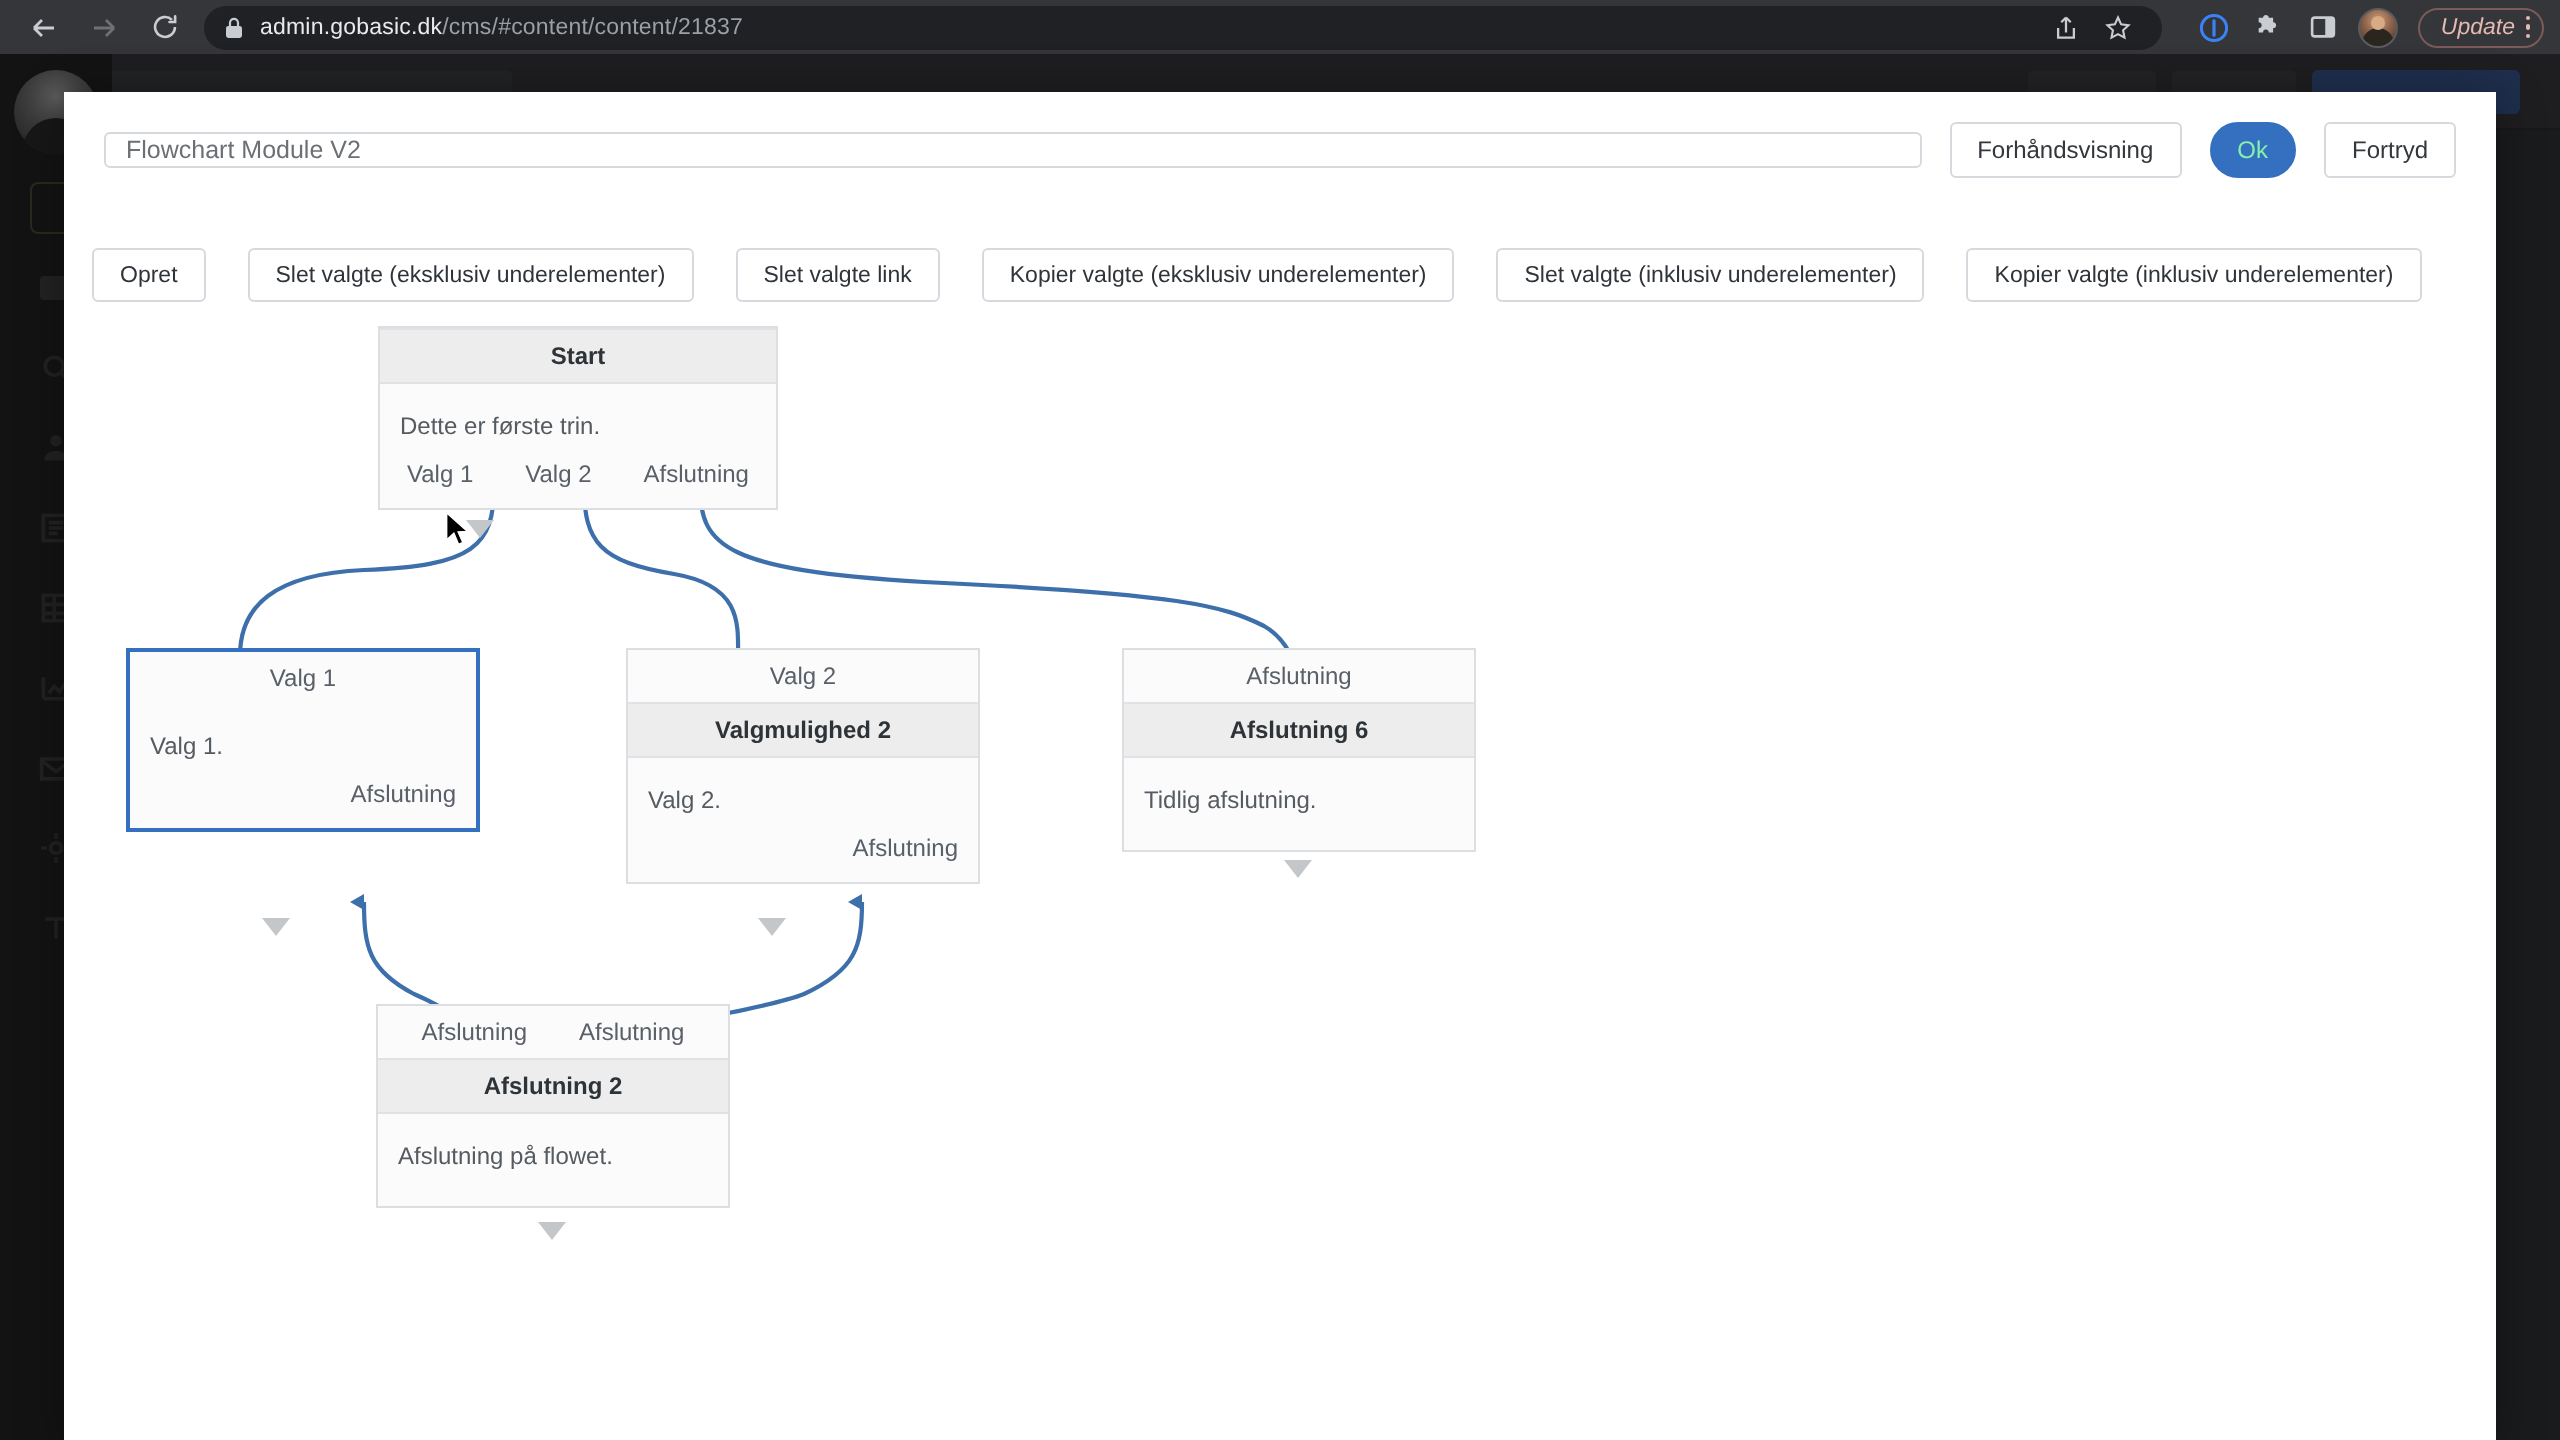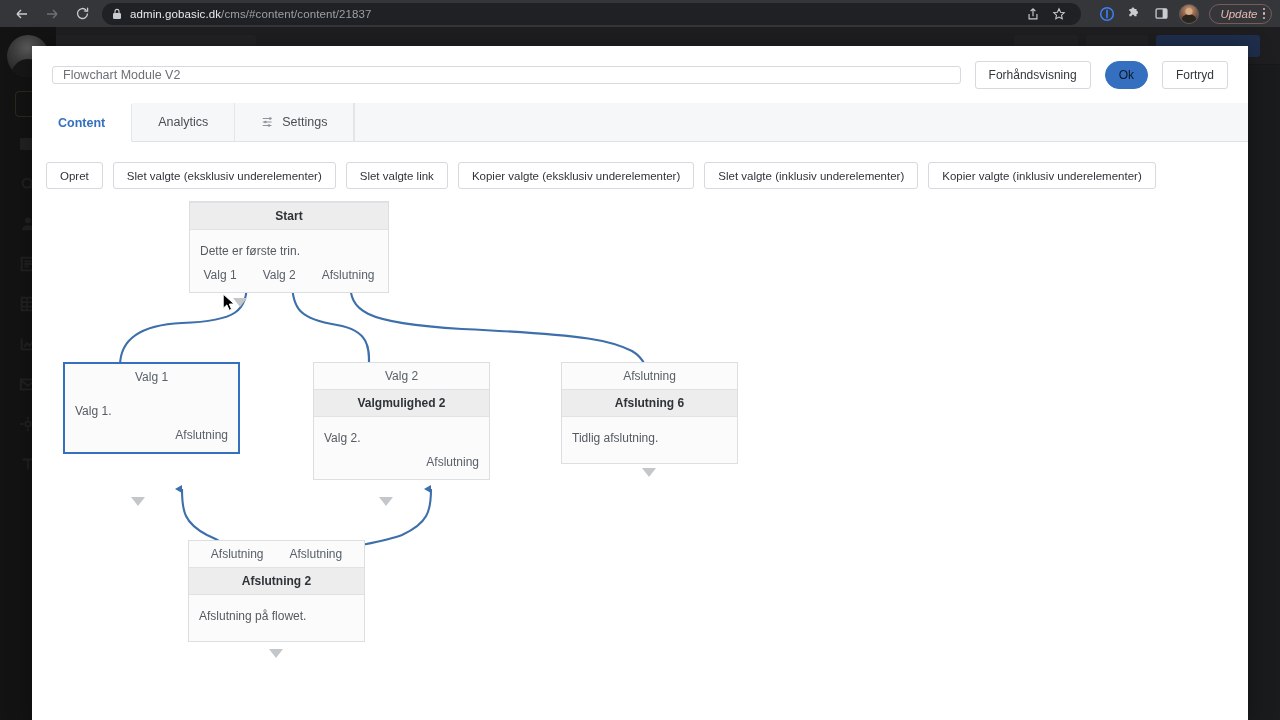--- a/index.html
+++ b/index.html
@@ -170,21 +170,21 @@
     border:1px solid #d6d9dd;
     border-radius: 3px;
     background:#fff;
     font-size:12px;
     color:#33383d;
     padding: 0 13px;
     display:flex;align-items:center;justify-content:center;
     font-family:"Liberation Sans", sans-serif;
     white-space:nowrap;
   }
-  .hdr-btn.primary { background:#3470bf; border-color:#3470bf; color:#0f172a; min-width:42px;border-radius:14px; }
+  .hdr-btn.primary { background:#3470bf; border-color:#3470bf; color:#86efac; min-width:42px;border-radius:14px; }
 
   
   .tabs {
     display:flex; align-items:flex-end;
     height: 38px;
     border-bottom: 1px solid #dfe2e6;
     background:#f6f7f8;
     padding-left: 0;
   }
   .tab {
@@ -202,21 +202,21 @@
     color:#3470bf;
     font-weight:bold;
     border-bottom: 1px solid #fff;
     margin-bottom:-1px;
   }
   .tab .ticon { color:#8d949b; display:flex; }
   .tabs-filler { flex:1; height:38px; background:#f6f7f8; border-left:1px solid #e3e6e9; }
 
   
   .toolbar {
-    display:flex; align-items:center; gap:10px;
+    display:flex; align-items:center; gap:21px;
     padding: 20px 14px 12px 14px;
   }
   .tb-btn {
     height:27px;
     border:1px solid #d6d9dd;
     border-radius:3px;
     background:#fff;
     color:#2f343a;
     font-size:11.5px;
     padding: 0 13px;
@@ -423,40 +423,20 @@
 
 <div class="modal">
 
   <div class="modal-header">
     <div class="title-input" placeholder="Flowchart Module V2">Flowchart Module V2</div>
     <div class="hdr-btn">Forhåndsvisning</div>
     <div class="hdr-btn primary">Ok</div>
     <div class="hdr-btn">Fortryd</div>
   </div>
 
-  <div class="tabs">
-    <div class="tab active">
-      <span>Content</span>
-    </div>
-    <div class="tab">
-      <span>Analytics</span>
-    </div>
-    <div class="tab">
-      <span class="ticon">
-        <svg width="14" height="14" viewBox="0 0 16 16" fill="none" stroke="currentColor" stroke-width="1.3">
-          <path d="M2 4h10M2 8h10M2 12h10"></path>
-          <circle cx="10.5" cy="4" r="1.5" fill="currentColor" stroke="none"></circle>
-          <circle cx="5" cy="8" r="1.5" fill="currentColor" stroke="none"></circle>
-          <circle cx="9" cy="12" r="1.5" fill="currentColor" stroke="none"></circle>
-        </svg>
-      </span>
-      <span>Settings</span>
-    </div>
-    <div class="tabs-filler"></div>
-  </div>
 
   <div class="toolbar">
     <div class="tb-btn">Opret</div>
     <div class="tb-btn">Slet valgte (eksklusiv underelementer)</div>
     <div class="tb-btn">Slet valgte link</div>
     <div class="tb-btn">Kopier valgte (eksklusiv underelementer)</div>
     <div class="tb-btn">Slet valgte (inklusiv underelementer)</div>
     <div class="tb-btn">Kopier valgte (inklusiv underelementer)</div>
   </div>
 

